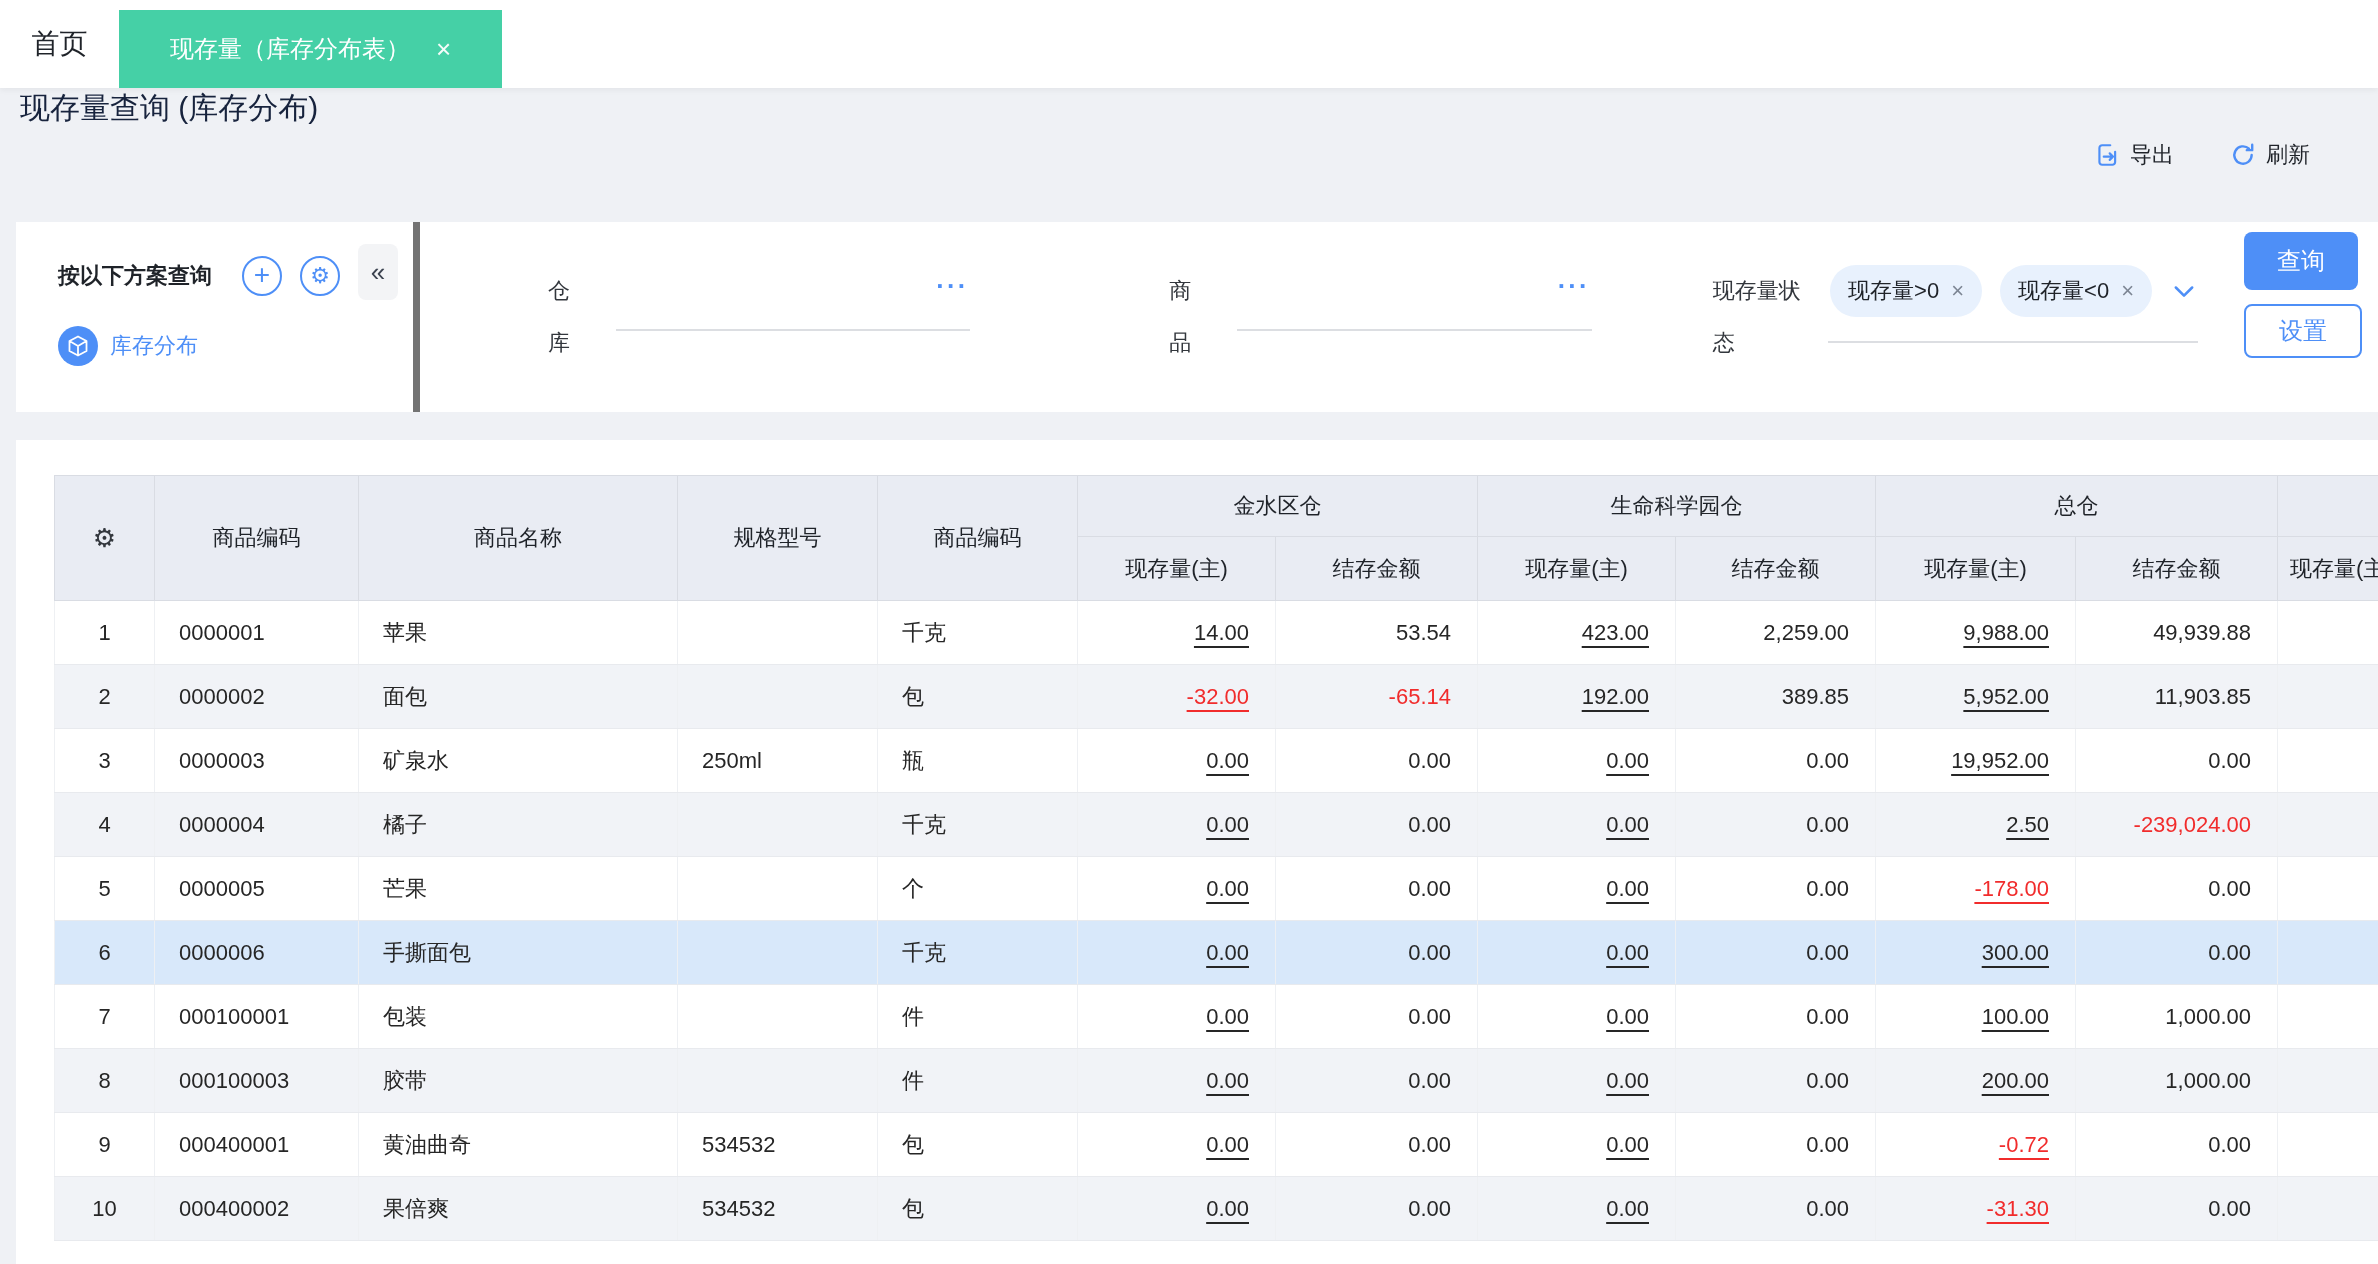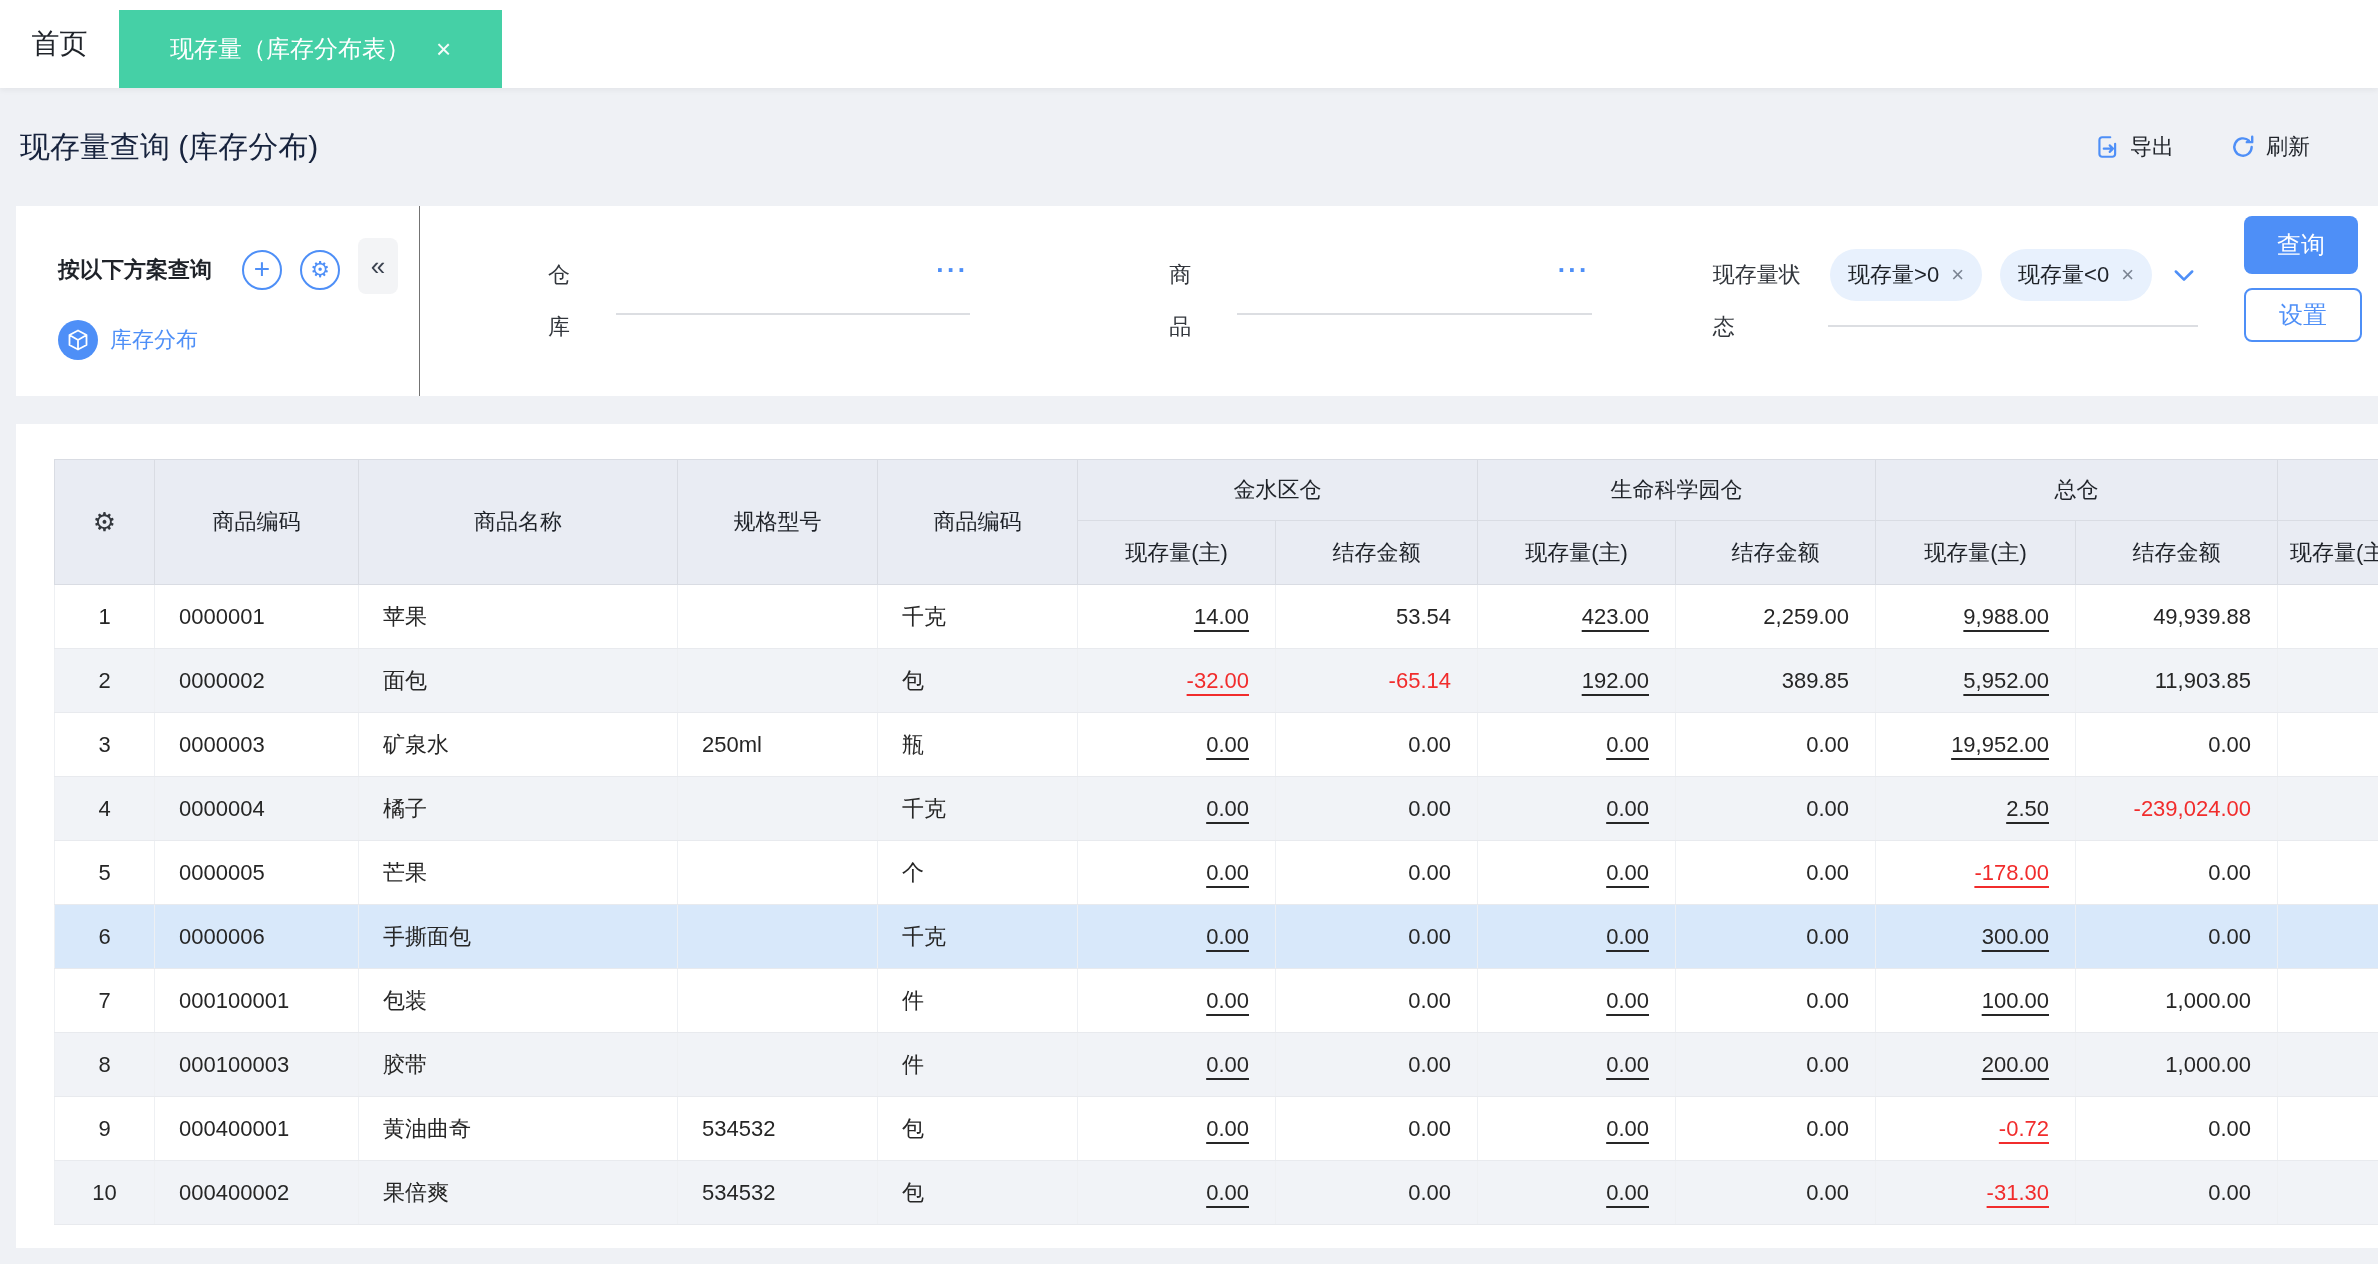--- a/index.html
+++ b/index.html
@@ -11,31 +11,31 @@
   .tabbar { height:88px; background:#ffffff; display:flex; align-items:flex-end;
     box-shadow:0 2px 6px rgba(31,35,41,.06); position:relative; z-index:5; }
   .tab-home { width:119px; height:88px; display:flex; align-items:center; justify-content:center;
     font-size:28px; color:#1f2329; cursor:pointer; }
   .tab-active { width:383px; height:78px; background:#45d0a6; color:#fff;
     display:flex; align-items:center; justify-content:center; gap:26px;
     font-size:24px; cursor:pointer; }
   .tab-close { font-size:26px; line-height:1; color:#ffffff; opacity:.95; cursor:pointer; }
 
   
-  .titlerow { height:118px; display:flex; align-items:center; padding:0 68px 0 20px; }
+  .titlerow { height:134px; display:flex; padding:0 68px 0 20px; }
   .page-title { font-size:30px; font-weight:500; color:#17233d; }
   .title-actions { margin-left:auto; display:flex; align-items:center; gap:56px; }
   .act-btn { display:flex; align-items:center; gap:10px; font-size:22px; color:#1f2329; cursor:pointer; }
   .act-btn svg { display:block; }
 
   
   .filter-card { margin-left:16px; width:2362px; height:190px; background:#fff;
     display:flex; }
-  .scheme-panel { width:404px; flex:0 0 404px; border-right:1px solid #737373;
-    padding:40px 0 0 42px; }
+  .scheme-panel { width:404px; flex:0 0 404px; border-right:7px solid #737373;
+    padding:30px 0 0 42px; }
   .scheme-head { display:flex; align-items:center; }
   .scheme-title { font-size:22px; font-weight:bold; color:#1f2329; margin-right:30px; }
   .circle-btn { width:40px; height:40px; border:2px solid #4e8ff7; border-radius:50%;
     color:#4e8ff7; display:flex; align-items:center; justify-content:center; cursor:pointer;
     margin-right:18px; flex:0 0 auto; }
   .circle-btn.plus { font-size:28px; font-weight:400; padding-bottom:3px; }
   .circle-btn.gear { font-size:22px; }
   .collapse-chip { width:40px; height:56px; background:#f3f4f6; border-radius:8px;
     display:flex; align-items:center; justify-content:center; font-size:26px; color:#3c4350;
     cursor:pointer; margin-top:-8px; }

